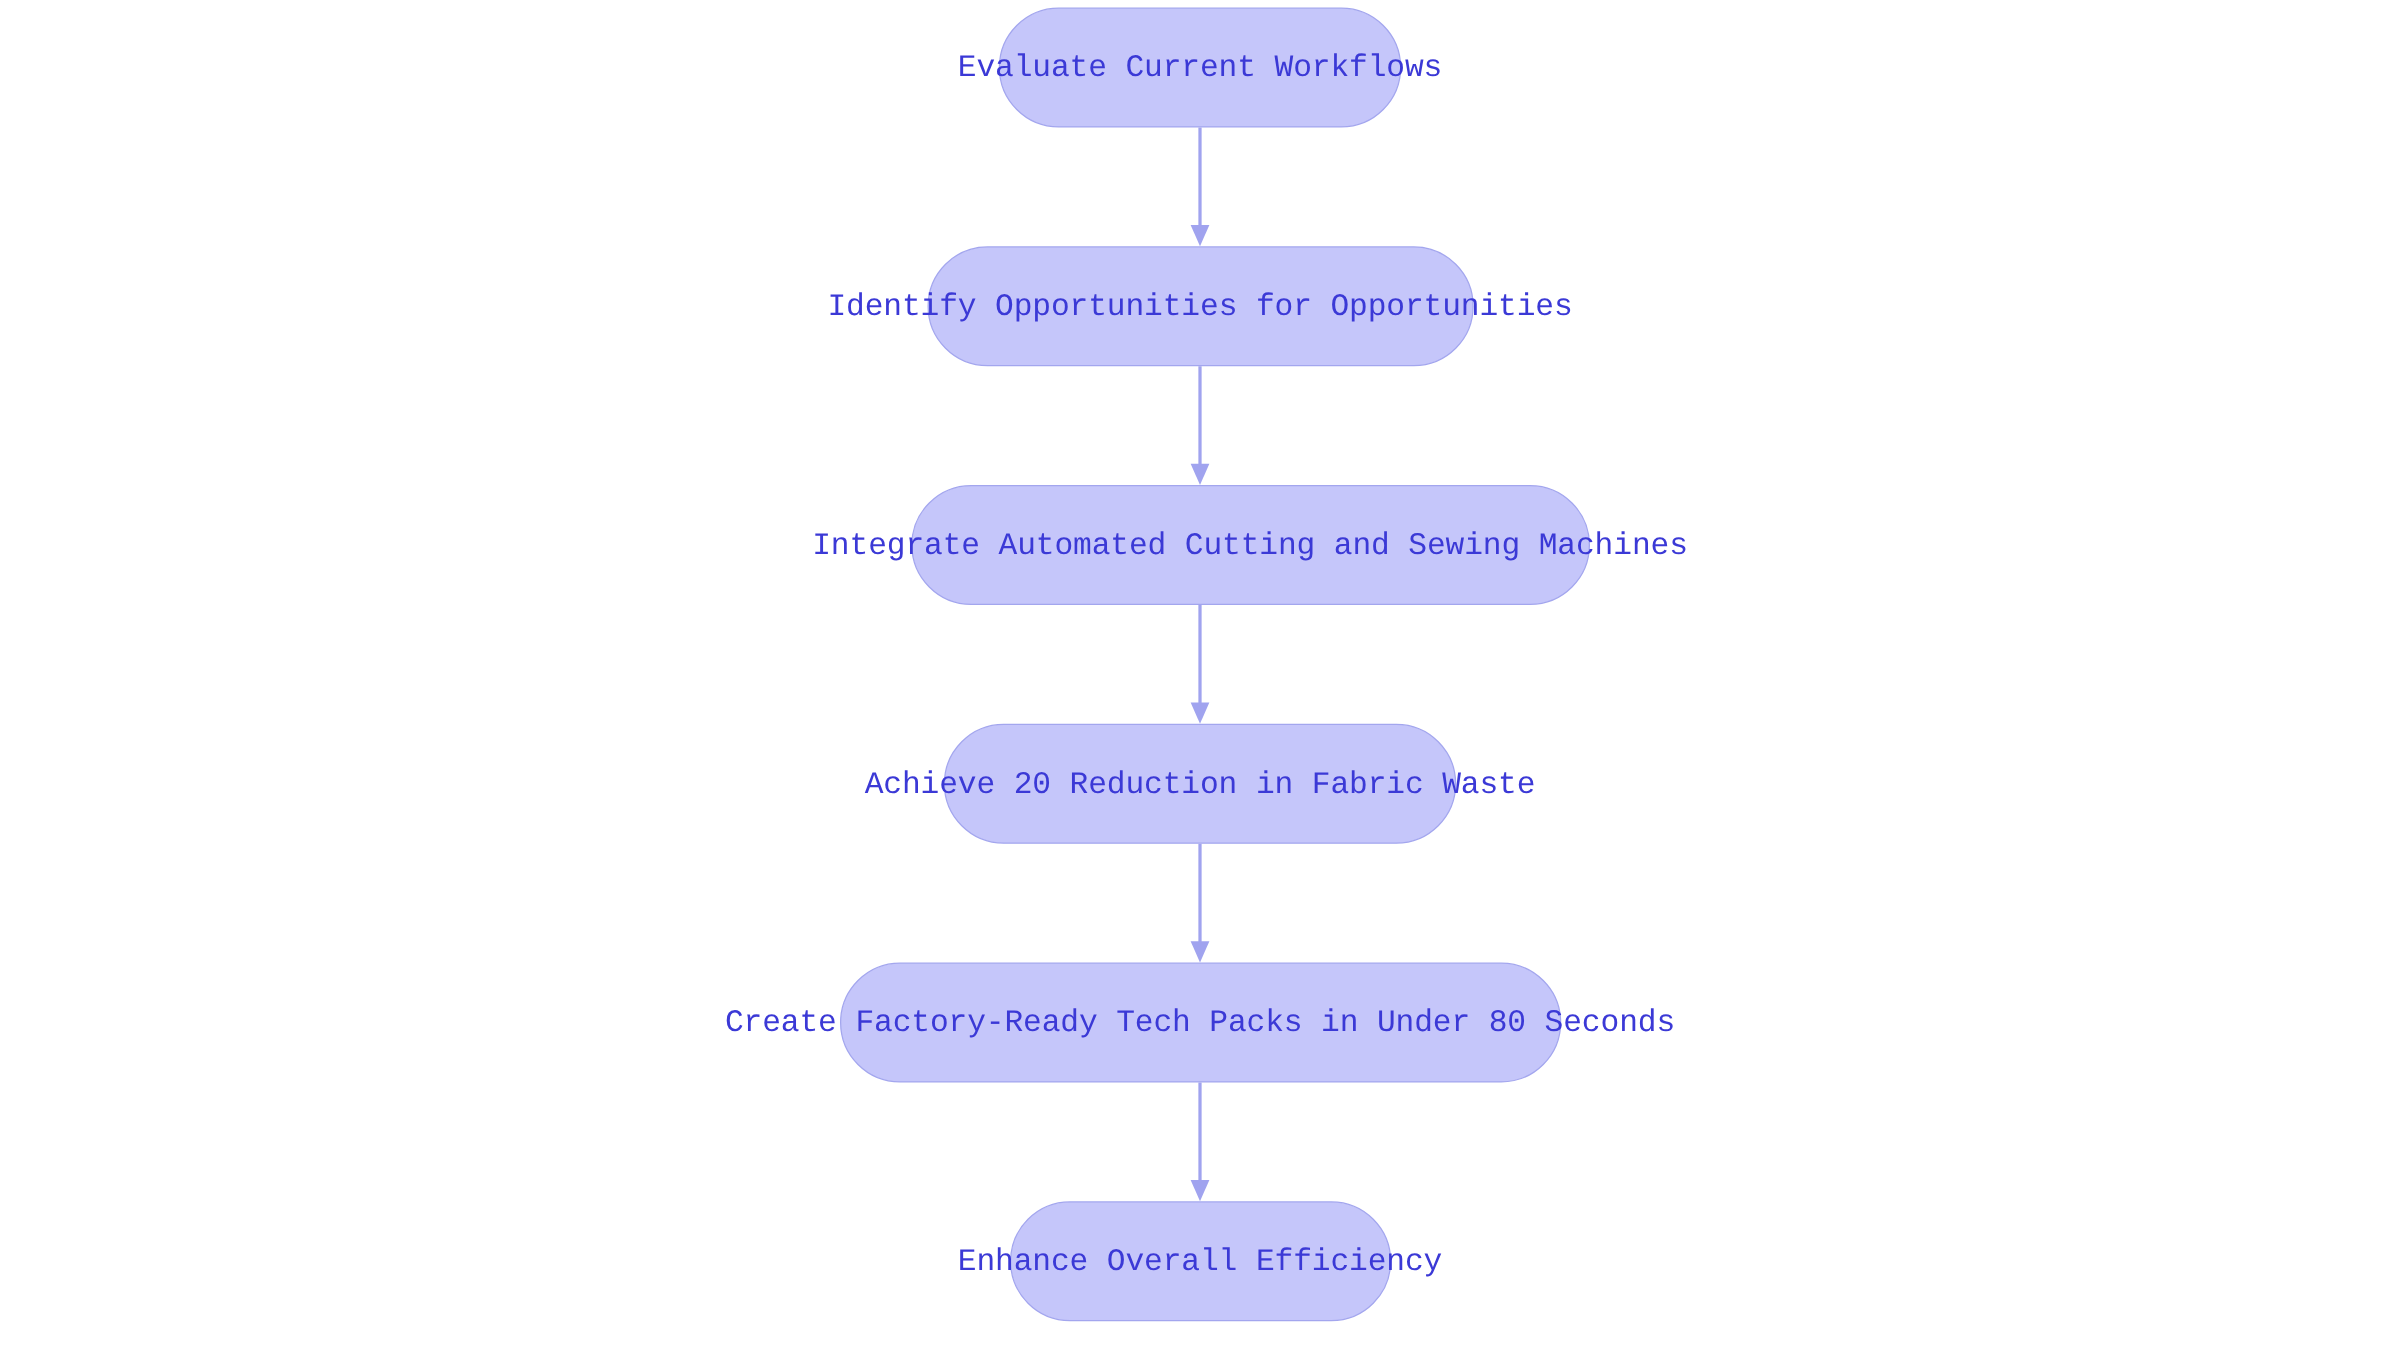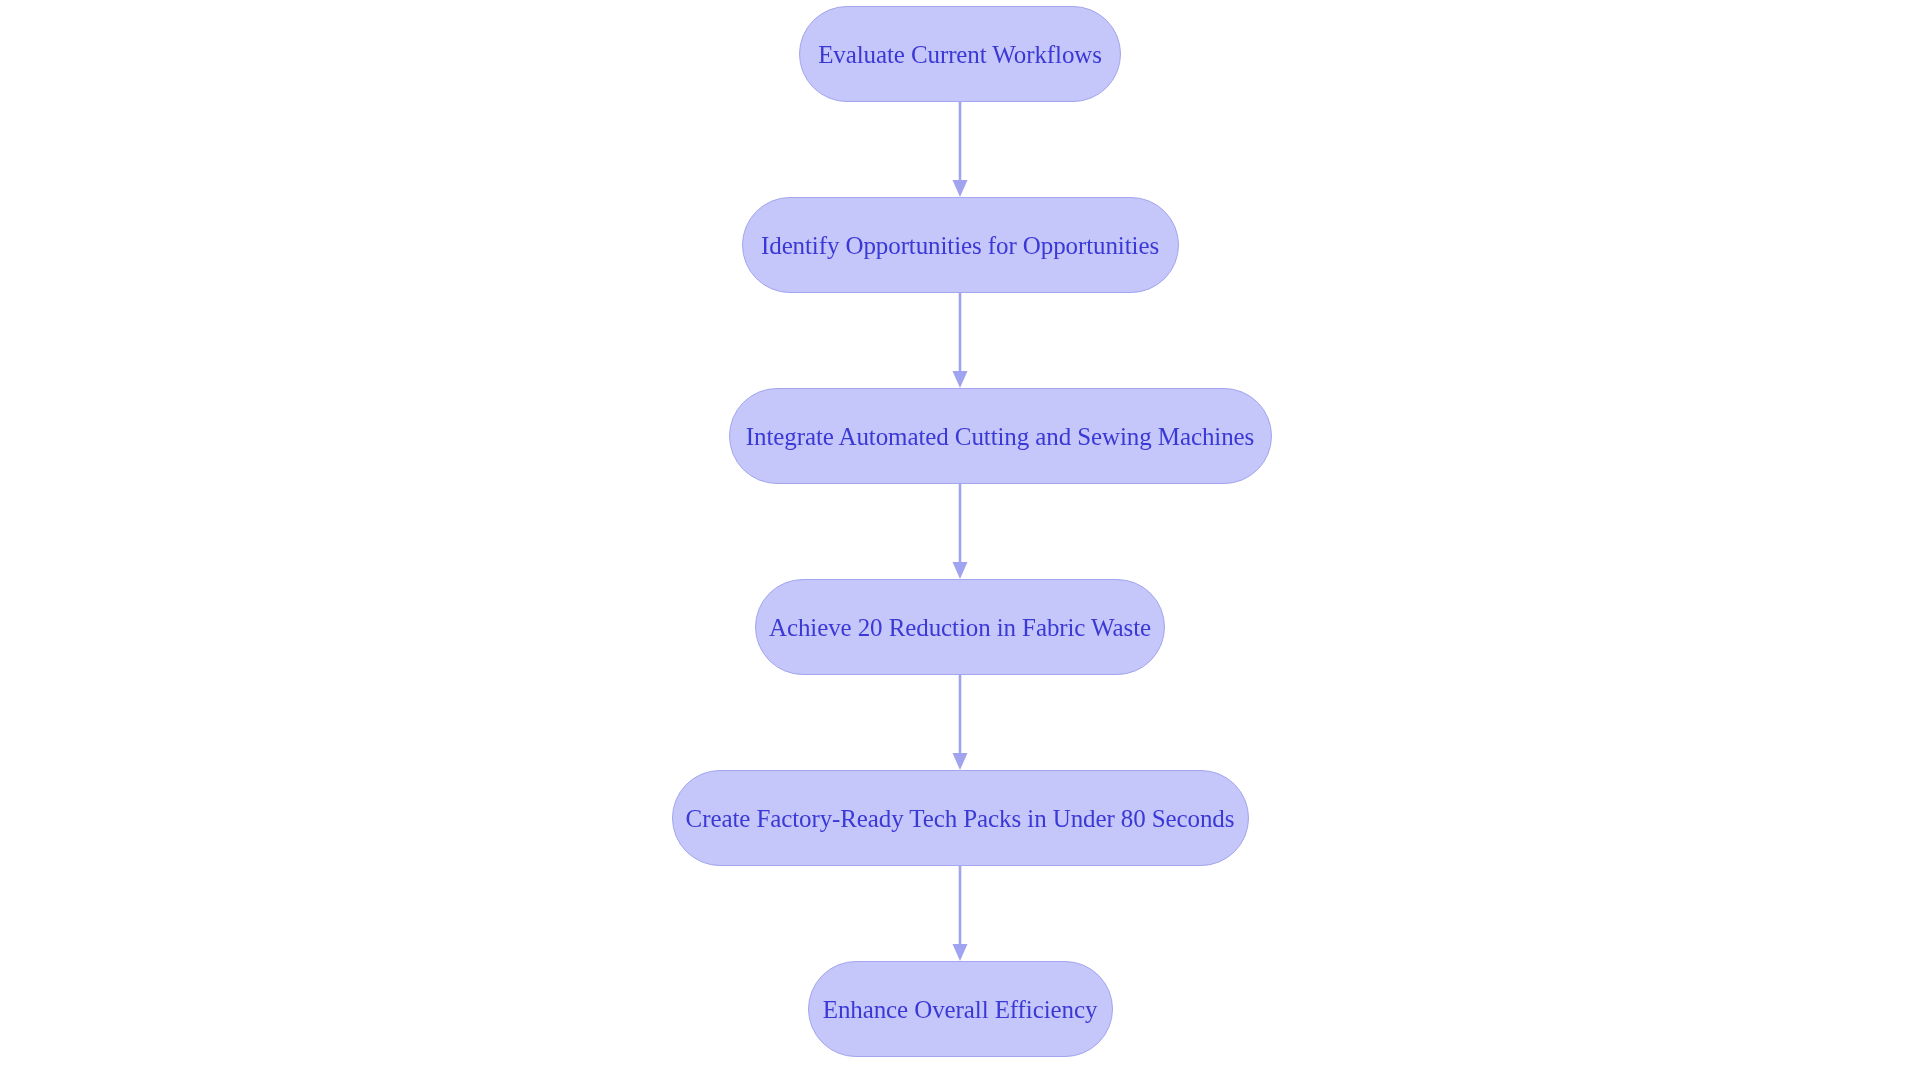--- a/index.html
+++ b/index.html
@@ -38,21 +38,21 @@
     justify-content: center;
     background: #c5c6fa;
     border: 1.6px solid #a3a6ee;
     border-radius: 48px;
     padding: 0 34px;
     white-space: nowrap;
   }
 
   .flow-node-label {
     color: #3b39d6;
-    font-family: Liberation Serif, serif;
+    font-family: Liberation Mono, monospace;
     font-size: 25px;
     font-weight: 400;
     letter-spacing: -0.1px;
     line-height: 1;
     white-space: nowrap;
   }
 
   .connector {
     position: absolute;
     left: 0;

